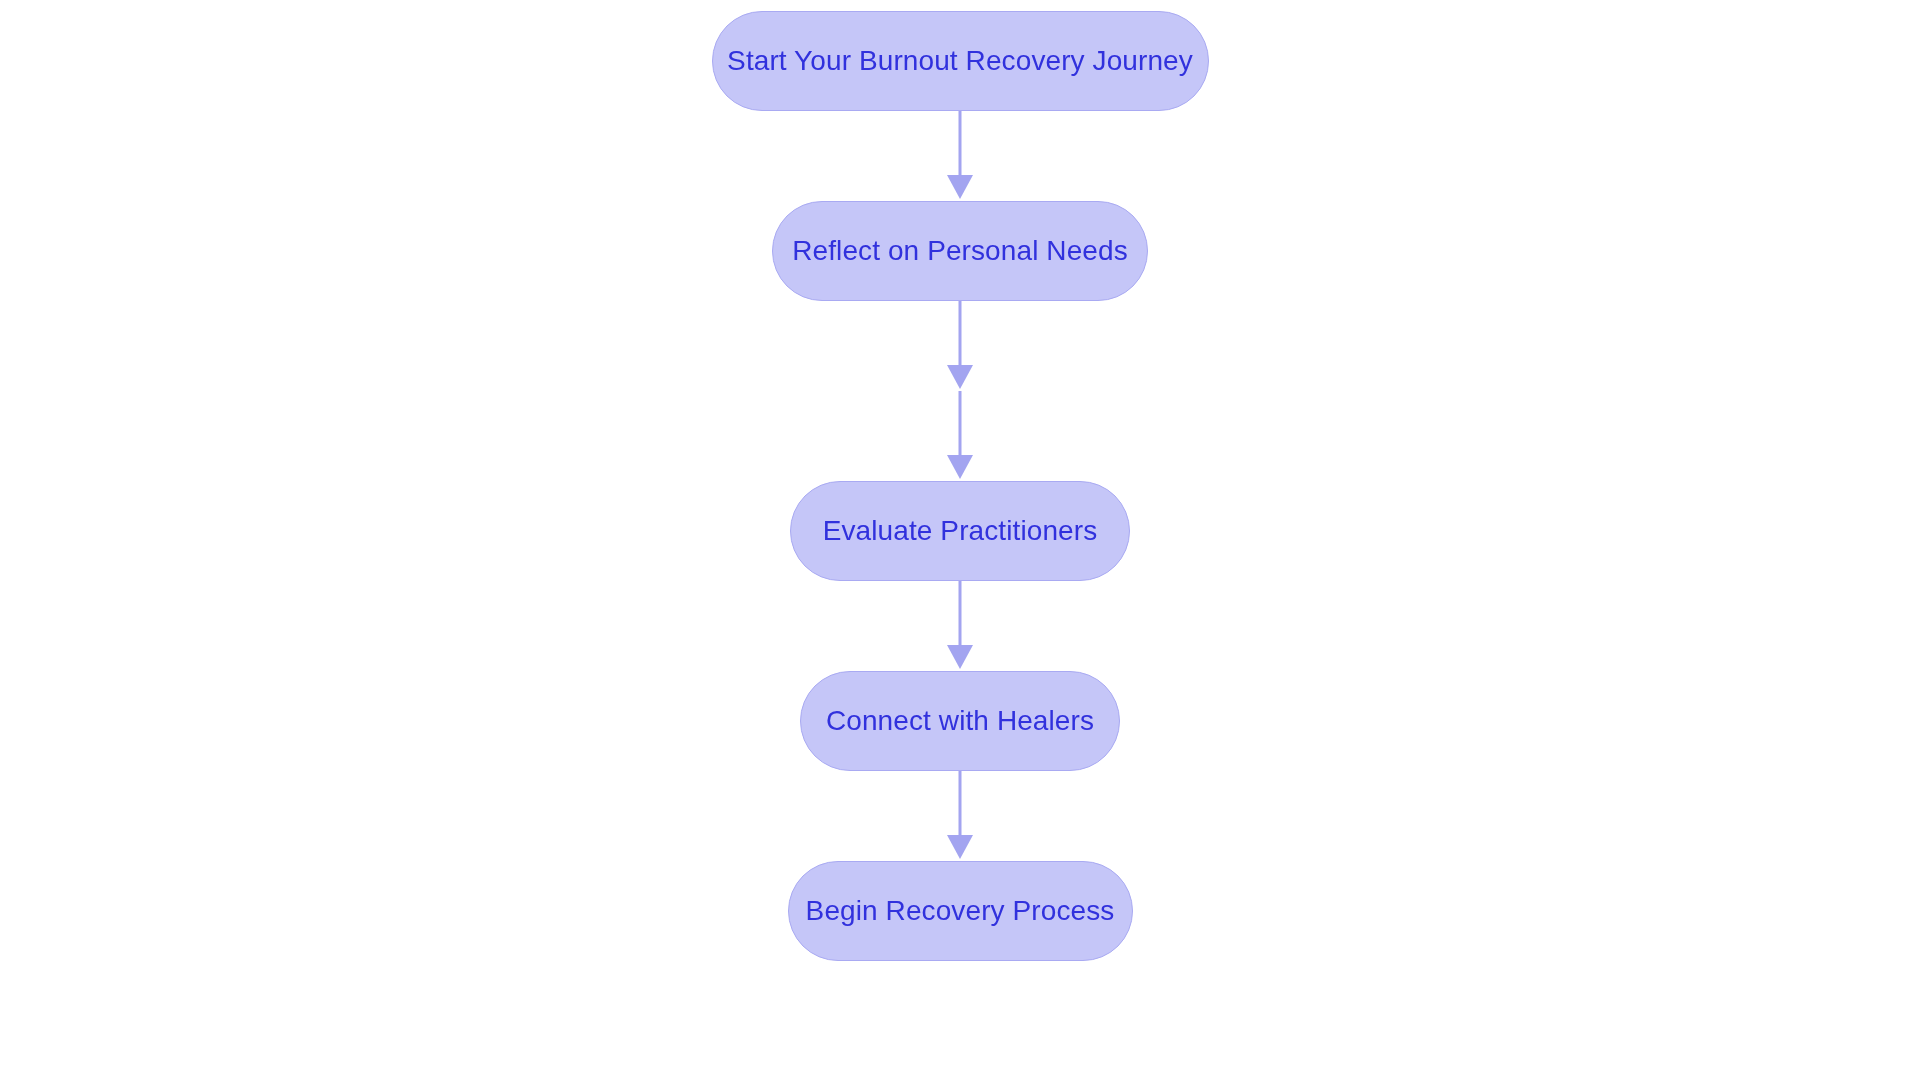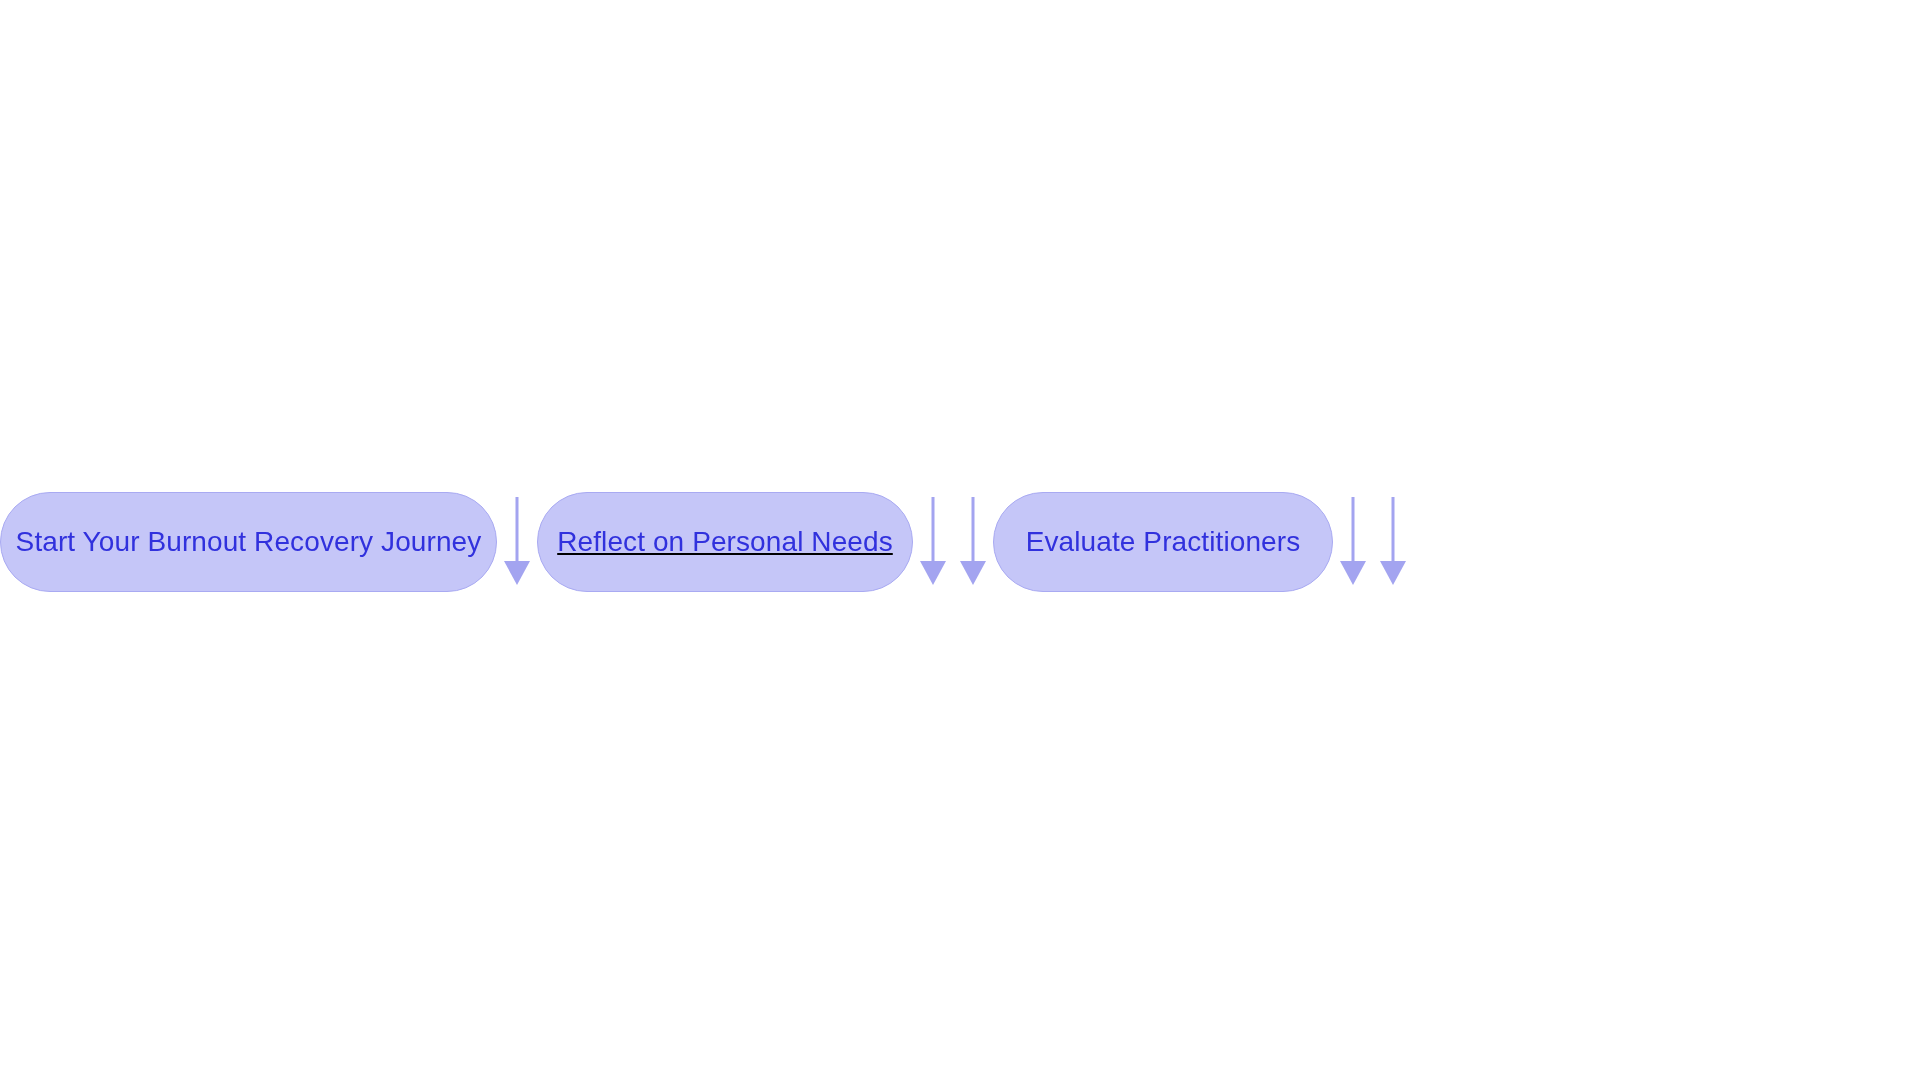--- a/index.html
+++ b/index.html
@@ -21,21 +21,21 @@
     background: #ffffff;
   }
 
   .flow-column {
     position: absolute;
     left: 0;
     top: 0;
     width: 1920px;
     height: 1083px;
     display: flex;
-    flex-direction: row;
+    flex-direction: column;
     align-items: center;
   }
 
   .node {
     box-sizing: border-box;
     height: 100px;
     border-radius: 50px;
     background: #c5c6f8;
     border: 1.6px solid #a9aaf2;
     display: flex;
@@ -49,21 +49,21 @@
     font-family: "Liberation Sans", sans-serif;
     font-size: 28px;
     font-weight: 400;
     letter-spacing: 0.1px;
     line-height: 1;
     white-space: nowrap;
   }
 
   
   .node.n0 { width: 497px; }
-  .node.n1 { width: 376px; text-decoration: underline; }
+  .node.n1 { width: 376px; }
   .node.n2 { width: 350px; }
   .node.n3 { width: 340px; }
   .node.n4 { width: 320px; }
   .node.n5 { width: 345px; }
 
   .connector {
     position: relative;
     width: 40px;
     height: 90px;
     flex: 0 0 auto;
@@ -127,21 +127,27 @@
 
     <div class="node n3">
       <span class="node-label">Evaluate Practitioners</span>
     </div>
 
     <div class="connector">
       <div class="shaft"></div>
       <div class="head"></div>
     </div>
 
+    <div class="node n4">
+      <span class="node-label">Connect with Healers</span>
+    </div>
 
     <div class="connector">
       <div class="shaft"></div>
       <div class="head"></div>
     </div>
 
+    <div class="node n5">
+      <span class="node-label">Begin Recovery Process</span>
+    </div>
 
   </div>
 </div>
 
 </body></html>

